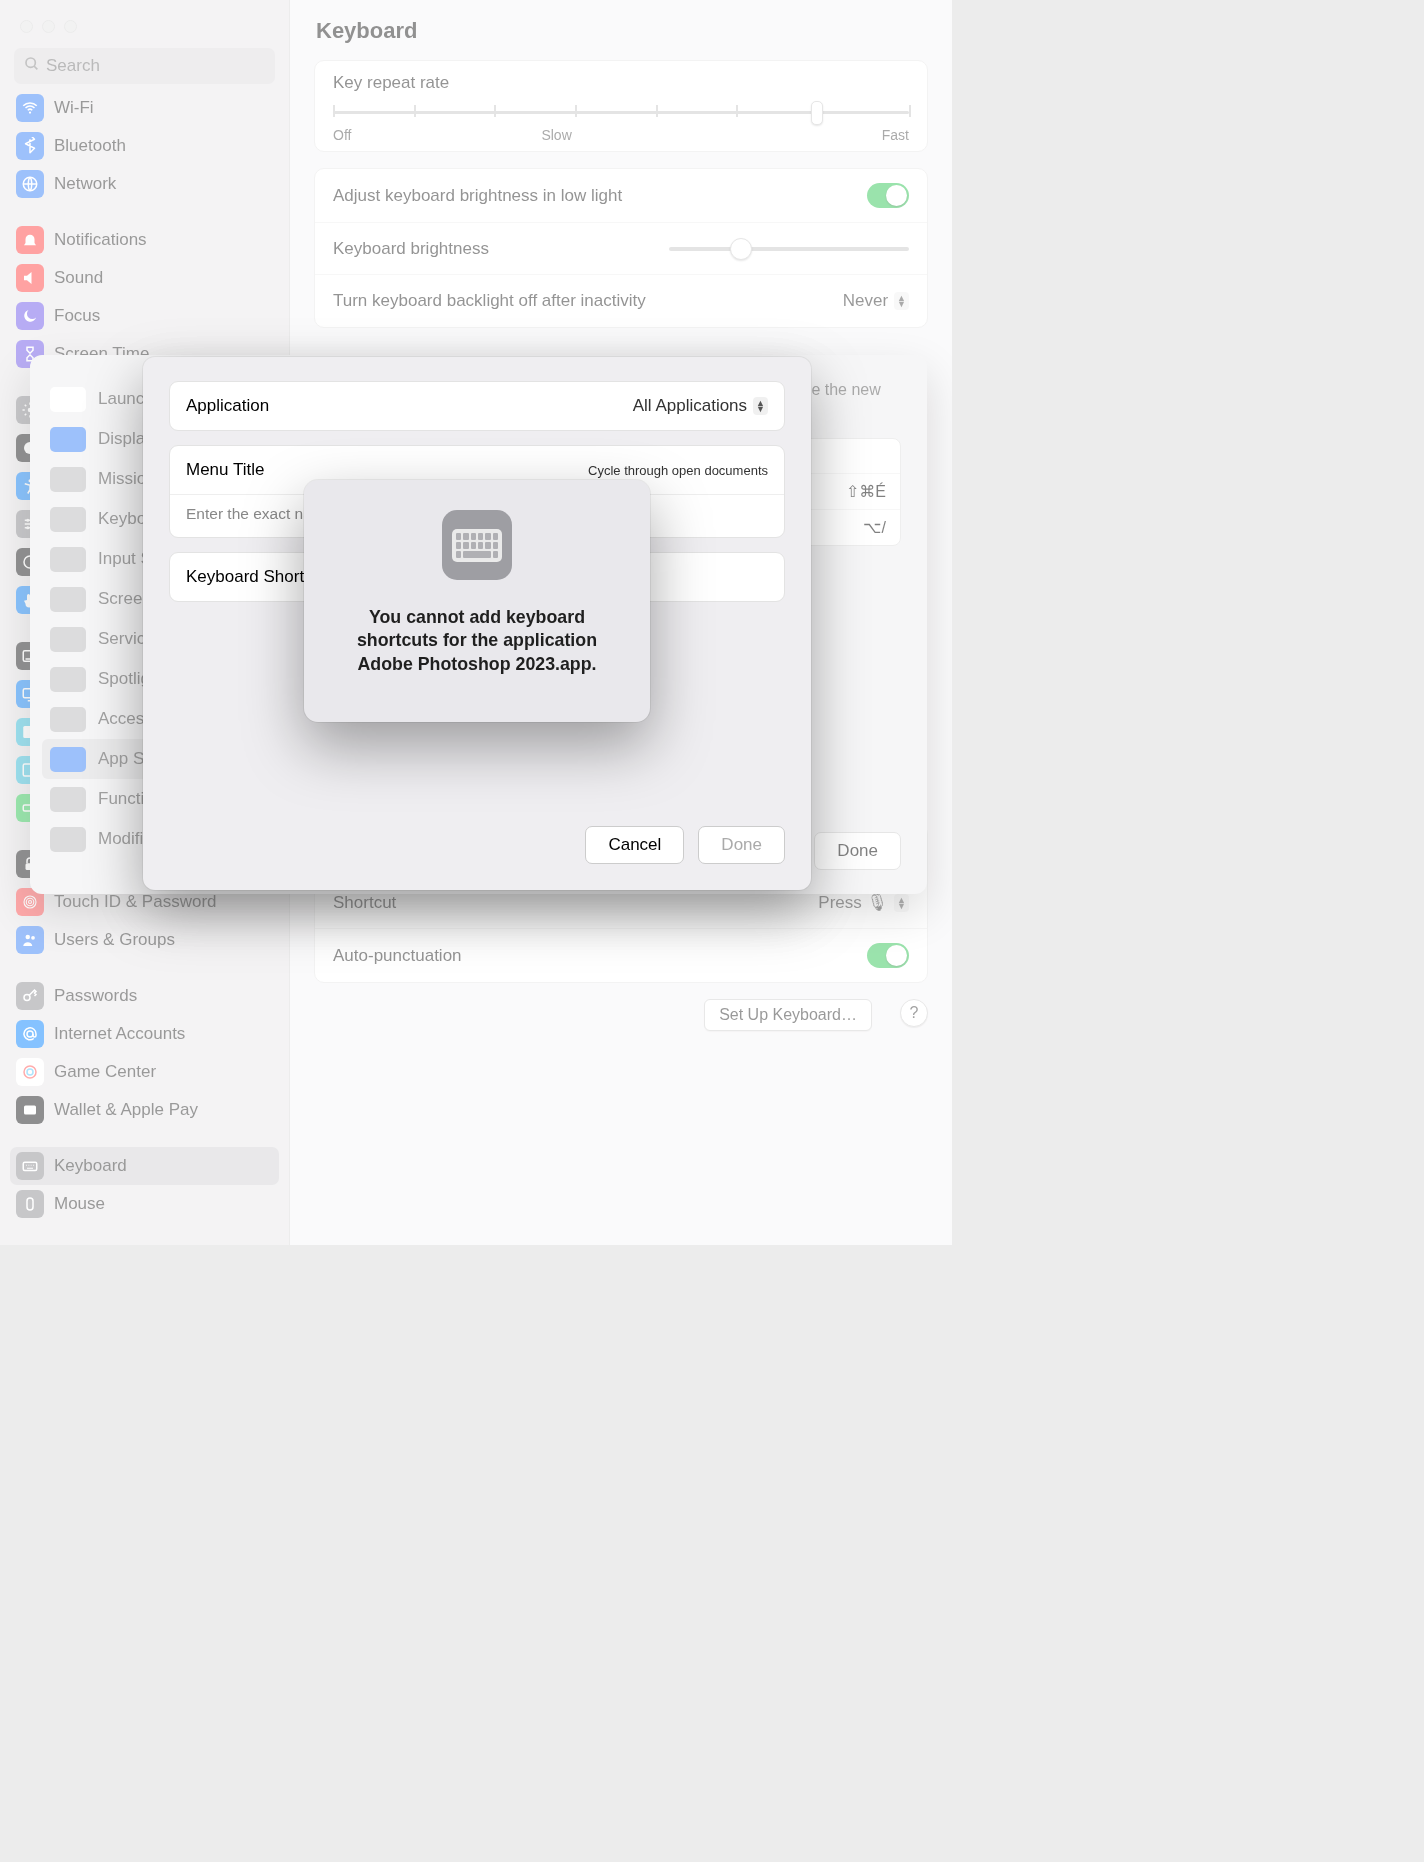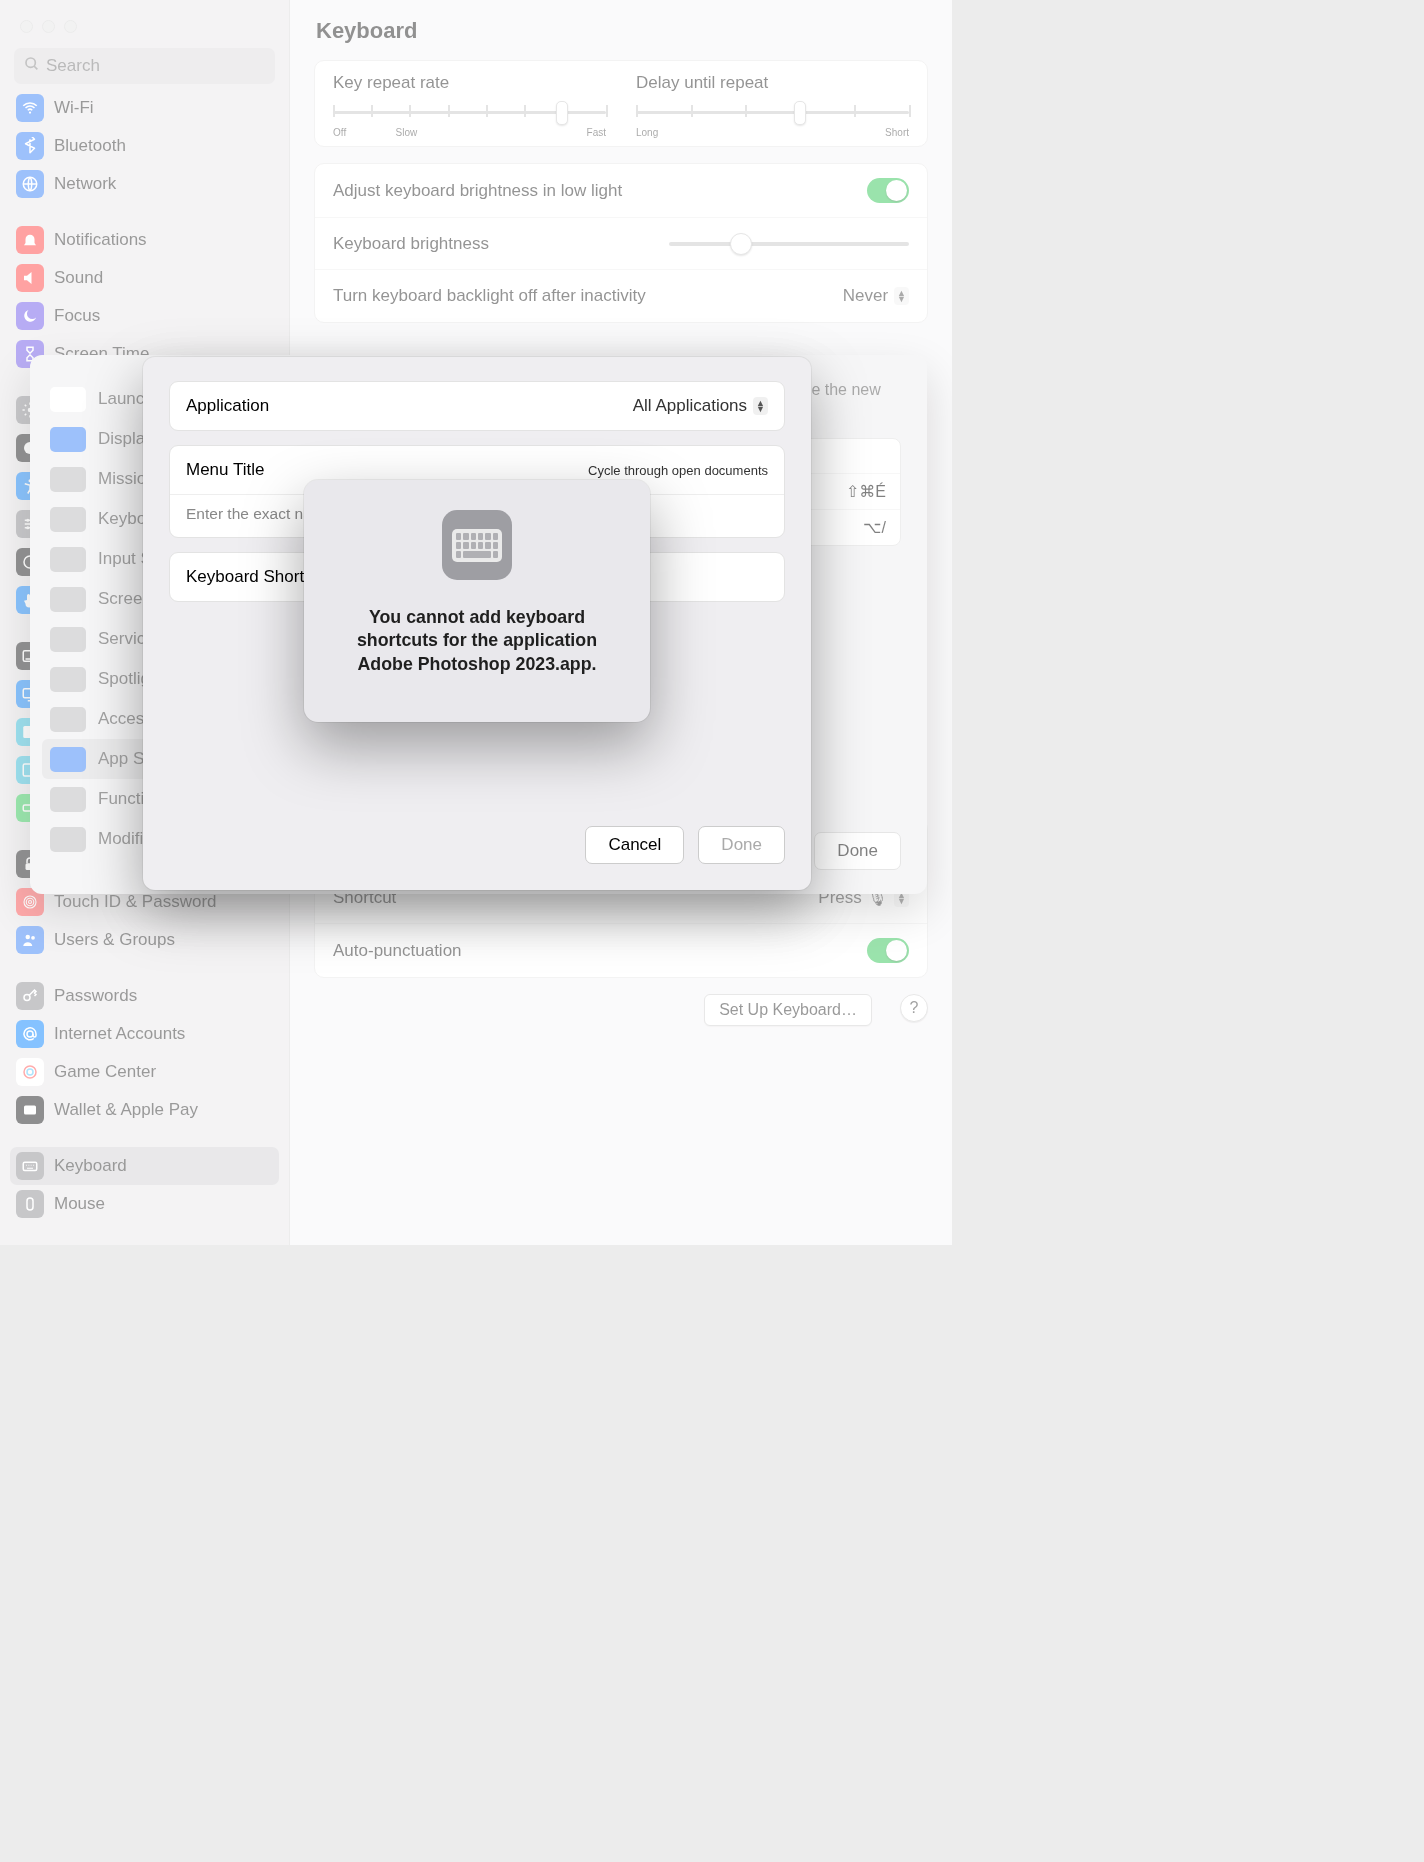--- a/index.html
+++ b/index.html
@@ -33,21 +33,21 @@
 .row-label { font-size: 17px; color: #282828;}
 
 .slider-block { padding: 12px 18px 8px 18px;}
 .slider-row { display:flex; gap:30px; }
 .slider-col { flex:1; }
 .slider-title { font-size: 17px; color: #282828; margin-bottom: 8px;}
 .slider-track { position: relative; height: 22px; }
 .track-line { position:absolute; top:10px; left:0; right:0; height:3px; background:#c8c8c8; border-radius:2px;}
 .tick { position:absolute; top:4px; width:2px; height:12px; background:#c8c8c8;}
 .thumb { position:absolute; top:0; width:12px; height:24px; background:#fff; border:1px solid #ccc; border-radius:5px; box-shadow:0 1px 2px rgba(0,0,0,0.2); transform: translateX(-50%);}
-.slider-labels { display:flex; justify-content:space-between; font-size:10px; color:#555; margin-top:4px;}
+.slider-labels { display:flex; justify-content:space-between; font-size:14px; color:#555; margin-top:4px;}
 
 .toggle { width: 42px; height: 25px; background:#ccc; border-radius: 14px; position:relative;}
 .toggle.on { background:#35c759;}
 .toggle .knob { position:absolute; width:21px; height:21px; background:#fff; border-radius:50%; top:2px; left:2px; box-shadow:0 1px 2px rgba(0,0,0,0.3);}
 .toggle.on .knob { left:auto; right:2px; }
 
 .hslider { width: 240px; height: 4px; background:#c8c8c8; border-radius:2px; position:relative;}
 .hslider .knob { position:absolute; width:22px; height:22px; border-radius:50%; background:#fff; border:1px solid #ccc; top:-9px; box-shadow:0 1px 2px rgba(0,0,0,0.2); left:30%; transform:translateX(-50%);}
 
 .select-val { display:flex; align-items:center; gap:6px; font-size:17px; color:#333;}
@@ -383,37 +383,20 @@
                 <div class="tick" style="left:84%"></div>
                 <div class="tick" style="left:100%"></div>
               <div class="thumb" style="left:84%"></div>
             </div>
             <div class="slider-labels">
               <span>Off</span>
               <span style="position:relative; left:-60px;">Slow</span>
               <span>Fast</span>
             </div>
           </div>
-          <div class="slider-col">
-            <div class="slider-title">Delay until repeat</div>
-            <div class="slider-track">
-              <div class="track-line"></div>
-              <div class="tick" style="left:0%"></div>
-                <div class="tick" style="left:20%"></div>
-                <div class="tick" style="left:40%"></div>
-                <div class="tick" style="left:60%"></div>
-                <div class="tick" style="left:80%"></div>
-                <div class="tick" style="left:100%"></div>
-              <div class="thumb" style="left:60%"></div>
-            </div>
-            <div class="slider-labels">
-              <span>Long</span>
-              <span>Short</span>
-            </div>
-          </div>
         </div>
       </div>
     </div>
 
     <div class="panel">
       <div class="row">
         <span class="row-label">Adjust keyboard brightness in low light</span>
         <div class="toggle on">
             <div class="knob"></div>
           </div>

